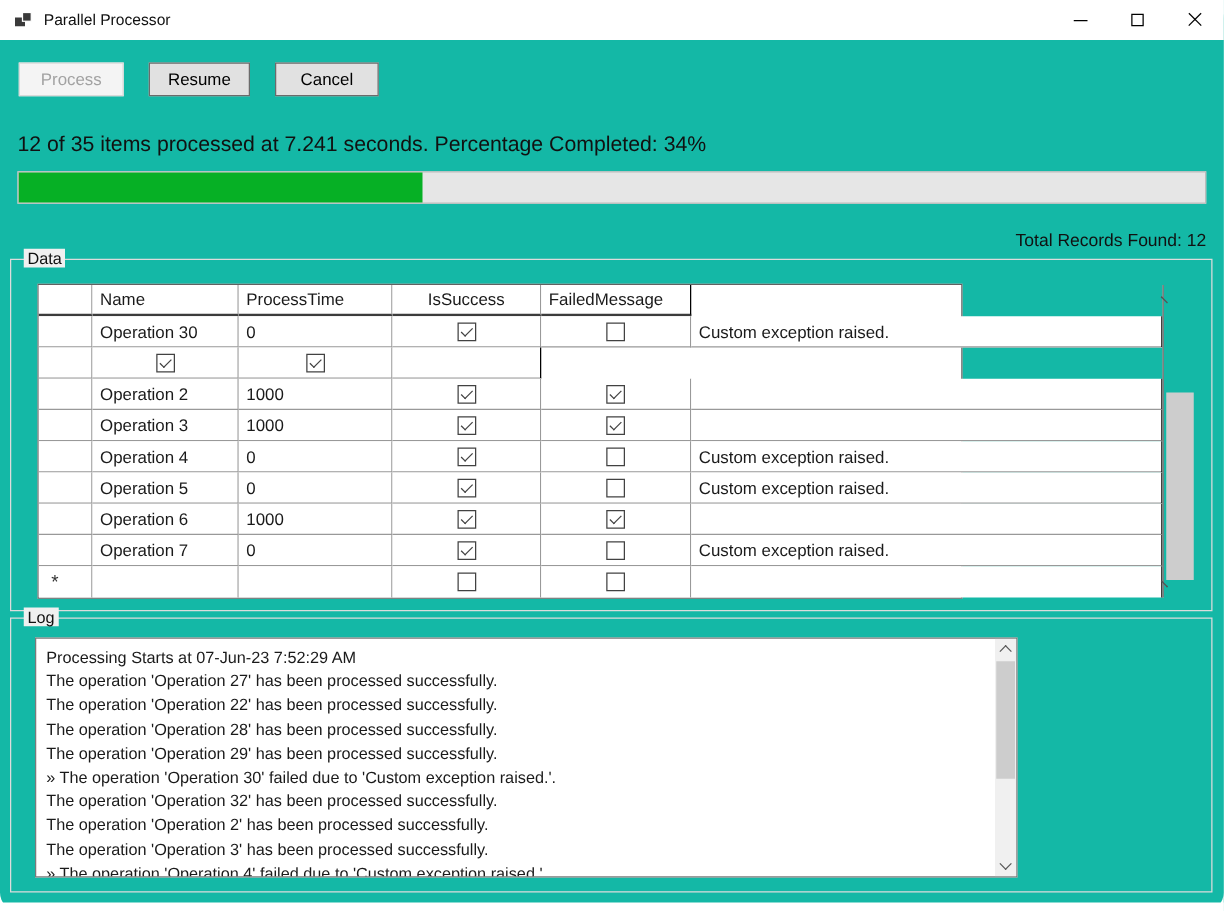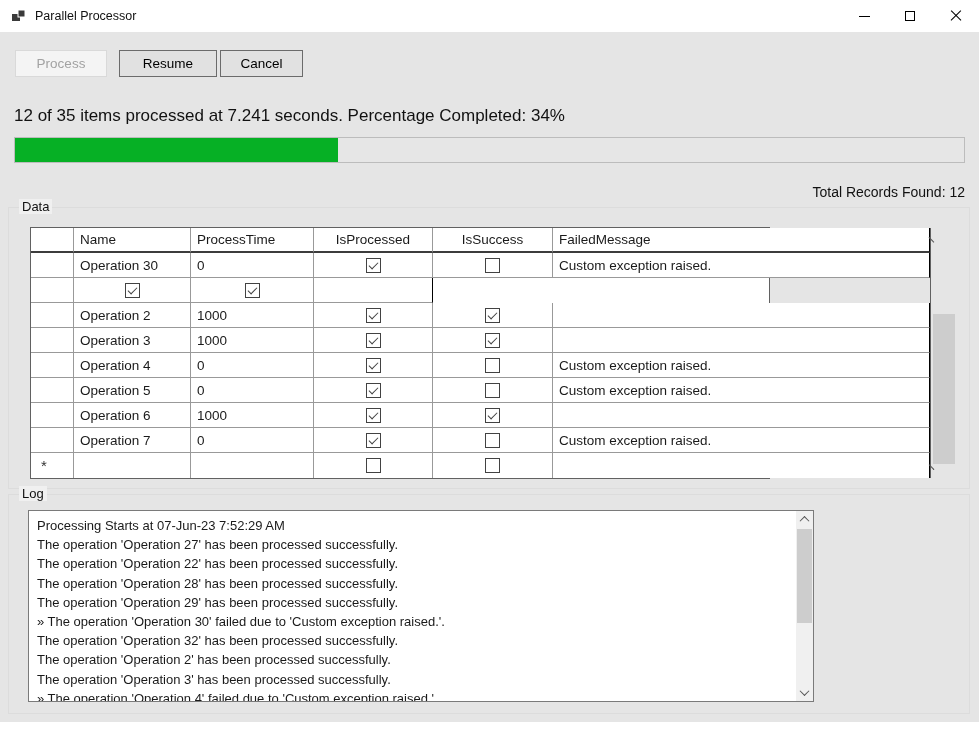--- a/index.html
+++ b/index.html
@@ -1,40 +1,40 @@
 <!DOCTYPE html>
 <html><head>
 <meta charset="utf-8">
 <style>
   * { margin:0; padding:0; box-sizing:border-box; }
   html,body { width:979px; height:729px; }
   body { font-family:"Liberation Sans", sans-serif; background:#ffffff; position:relative; overflow:hidden; }
 
-  .window { position:absolute; inset:0; background:#e5e5e5; }
+  .window { position:absolute; inset:0; background:#14b8a6;border-radius:15px; }
 
   
   .titlebar { position:absolute; left:0; top:0; width:979px; height:32px; background:#ffffff; display:flex; align-items:center; }
   .app-icon { margin-left:11px; width:16px; height:16px; flex:0 0 auto; }
   .title-text { margin-left:8px; font-size:12.5px; color:#111; }
   .win-controls { margin-left:auto; display:flex; height:100%; }
   .win-btn { width:46px; height:100%; display:flex; align-items:center; justify-content:center; cursor:default; }
   .min-glyph { width:11px; height:1px; background:#000; display:block; }
   .max-glyph { width:10px; height:10px; border:1px solid #000; display:block; }
   .close-glyph { width:12px; height:12px; position:relative; display:block; }
   .close-glyph::before, .close-glyph::after { content:""; position:absolute; left:-1px; top:5px; width:14px; height:1.2px; background:#000; }
   .close-glyph::before { transform:rotate(45deg); }
   .close-glyph::after { transform:rotate(-45deg); }
 
   
   .btn { position:absolute; height:27px; font-size:13.5px; font-family:"Liberation Sans",sans-serif;
          display:flex; align-items:center; justify-content:center; }
   .btn-normal { background:#e1e1e1; border:1px solid #6b6b6b; color:#000; }
   .btn-disabled { background:#f4f4f4; border:1px solid #d9d9d9; color:#a2a2a2; }
-  #btn-process { left:15px;  top:50px; width:92px; }
-  #btn-resume  { left:119px; top:50px; width:98px; }
+  #btn-process { left:15px;  top:50px; width:84px; }
+  #btn-resume  { left:119px; top:50px; width:81px; }
   #btn-cancel  { left:220px; top:50px; width:83px; }
 
   
   .status-text { position:absolute; left:14px; top:106px; font-size:17px; color:#111; }
   .progressbar { position:absolute; left:14px; top:137px; width:951px; height:26px;
                  background:#e6e6e6; border:1px solid #bcbcbc; }
   .progress-fill { height:100%; background:#06b025; width:0%; }
   .total-records { position:absolute; right:14px; top:184px; font-size:14px; color:#111; }
 
   
@@ -120,21 +120,20 @@
   <span id="label-data" class="group-label">Data</span>
   <div id="group-data" class="groupbox"></div>
 
   <div class="grid">
     <div class="grid-body">
 
       <div class="trow header">
         <div class="c rowhead"></div>
         <div class="c">Name</div>
         <div class="c">ProcessTime</div>
-        <div class="c center">IsProcessed</div>
         <div class="c center">IsSuccess</div>
         <div class="c last">FailedMessage</div>
       </div>
 
       <div class="trow">
         <div class="c rowhead">
             <span></span>
           </div>
         <div class="c">Operation 30</div>
         <div class="c">0</div>

